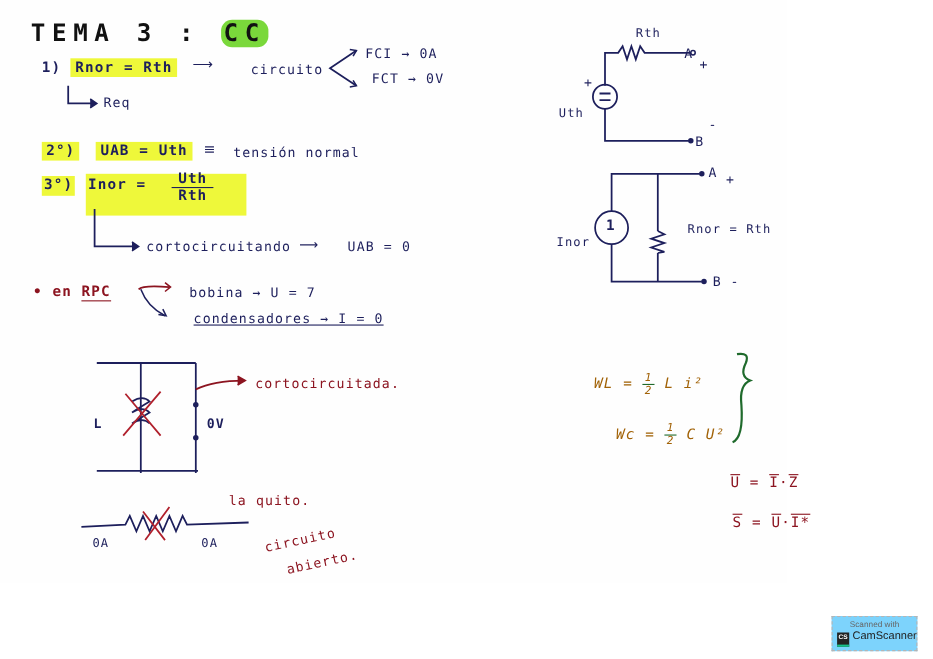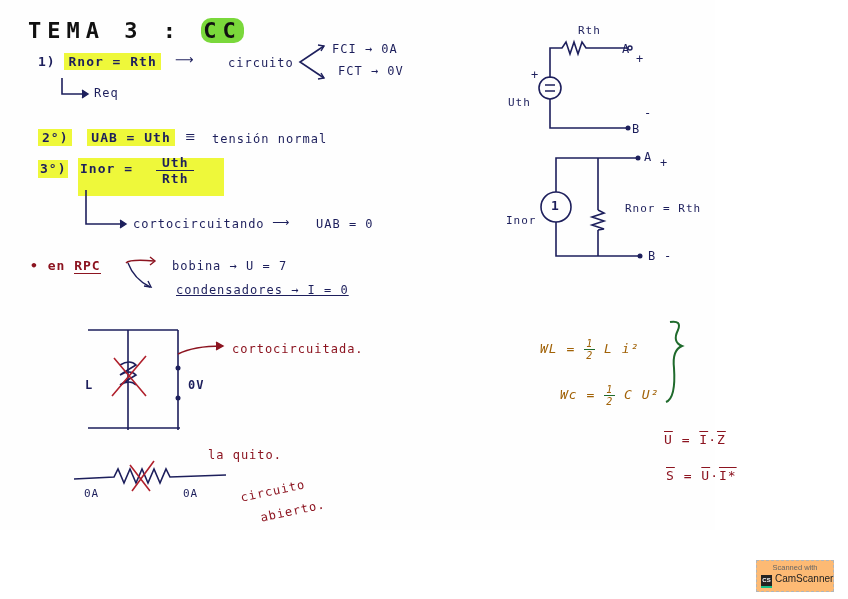--- a/index.html
+++ b/index.html
@@ -13,21 +13,21 @@
   .green { color: #a16207; font-style: italic; }
   .hl { background: #eef83a; padding: 1px 4px; }
   .title { font-weight: bold; font-size: 22px; letter-spacing: 6px; color: #111; }
   .t14 { font-size: 13px; }
   .t12 { font-size: 12px; }
   .t11 { font-size: 11px; }
   svg { position: absolute; overflow: visible; }
   .frac { display: inline-flex; flex-direction: column; align-items: center; vertical-align: middle; }
   .frac .num { border-bottom: 1.5px solid #1d1f5c; padding: 0 6px; }
   .badge { position: absolute; left: 756px; top: 560px; width: 76px; height: 30px;
-           border: 1px dashed #b5b5b5; background: #fdba74; font-family: "Liberation Sans", sans-serif; }
+           border: 1px dashed #b5b5b5; background: #7dd3fc; font-family: "Liberation Sans", sans-serif; }
   .badge .top { position: absolute; left: 0; right: 0; top: 2px; text-align: center; font-size: 7.5px; color: #666; }
   .badge .logo { position: absolute; left: 4px; top: 14px; width: 11px; height: 11px; background: #222;
                  color: #fff; font-size: 6px; font-weight: bold; text-align: center; line-height: 11px; border-bottom: 2px solid #16c08a; }
   .badge .name { position: absolute; left: 18px; top: 12px; font-size: 10px; color: #222; }
   .overbar { text-decoration: overline; }
 </style>
 </head>
 <body>
 
 <div class="page">

